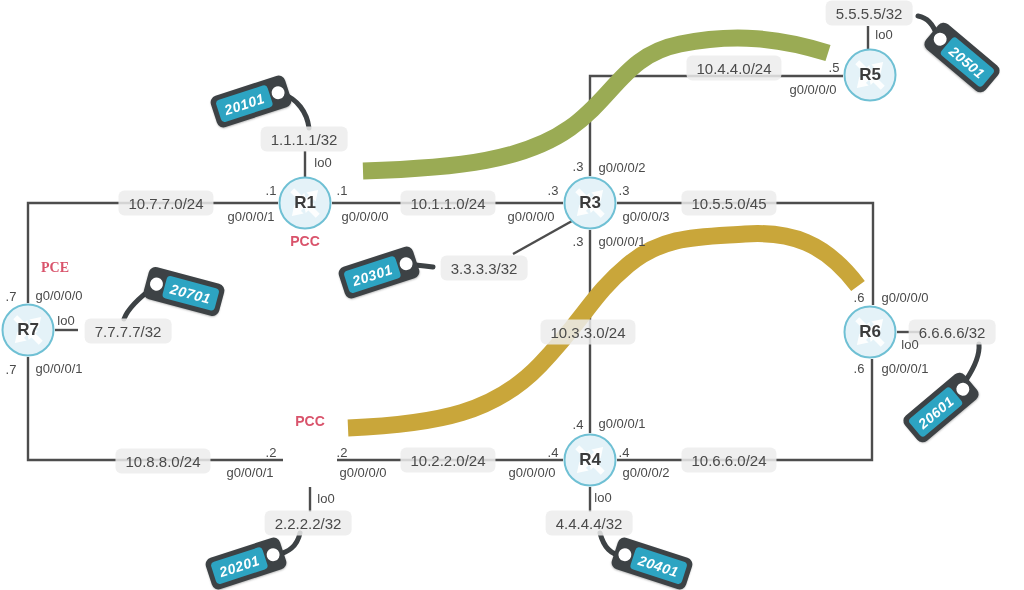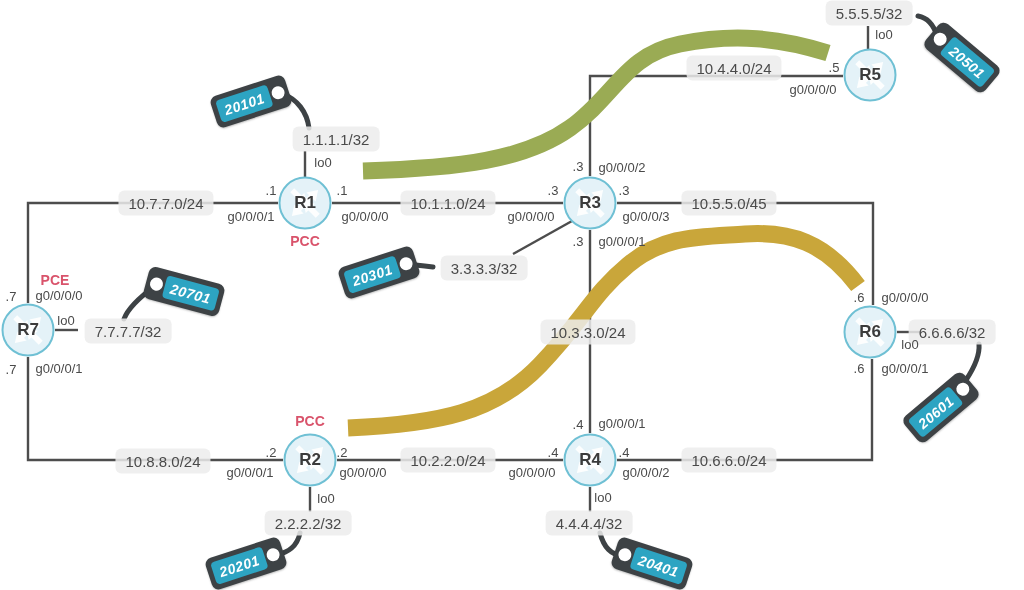--- a/index.html
+++ b/index.html
@@ -86,21 +86,21 @@
     </svg>
   <div id="labels">
       <div class="netlabel" style="left: 166px; top: 203px;">10.7.7.0/24</div>
       <div class="netlabel" style="left: 448px; top: 203px;">10.1.1.0/24</div>
       <div class="netlabel" style="left: 729px; top: 203px;">10.5.5.0/45</div>
       <div class="netlabel" style="left: 734px; top: 68px;">10.4.4.0/24</div>
       <div class="netlabel" style="left: 588px; top: 332px;">10.3.3.0/24</div>
       <div class="netlabel" style="left: 163px; top: 461px;">10.8.8.0/24</div>
       <div class="netlabel" style="left: 448px; top: 460px;">10.2.2.0/24</div>
       <div class="netlabel" style="left: 729px; top: 460px;">10.6.6.0/24</div>
-      <div class="netlabel" style="left: 304px; top: 139px; margin-left: 32px;">1.1.1.1/32</div>
+      <div class="netlabel" style="left: 304px; top: 139px;">1.1.1.1/32</div>
       <div class="netlabel" style="left: 308px; top: 523px;">2.2.2.2/32</div>
       <div class="netlabel" style="left: 484px; top: 268px;">3.3.3.3/32</div>
       <div class="netlabel" style="left: 589px; top: 523px;">4.4.4.4/32</div>
       <div class="netlabel" style="left: 869px; top: 13px;">5.5.5.5/32</div>
       <div class="netlabel" style="left: 952px; top: 332px;">6.6.6.6/32</div>
       <div class="netlabel" style="left: 128px; top: 331px;">7.7.7.7/32</div>
       <div class="iface" style="left: 271px; top: 190px;">.1</div>
       <div class="iface" style="left: 251px; top: 216px;">g0/0/0/1</div>
       <div class="iface" style="left: 342px; top: 190px;">.1</div>
       <div class="iface" style="left: 365px; top: 216px;">g0/0/0/0</div>
@@ -158,44 +158,20 @@
             </g>
             <g transform="rotate(-135) translate(-8,0)">
               <rect x="-10" y="-2.75" width="11" height="5.5"></rect>
               <polygon points="0.5,-6.5 10.5,0 0.5,6.5"></polygon>
             </g>
           </g>
         </svg>
         <span class="rname">R1</span>
       </div>
       <div class="role" style="left: 305px; top: 241px;">PCC</div>
-      <div class="router" style="left: 310px; top: 460px;">
-        <svg viewBox="-27 -27 54 54" width="54" height="54">
-          <circle r="25.5" fill="#e4f2f8" stroke="#6fc0d4" stroke-width="2"></circle>
-          <g fill="#ffffff" opacity="0.95">
-            <g transform="rotate(-45) translate(8,0)">
-              <rect x="-10" y="-2.75" width="11" height="5.5"></rect>
-              <polygon points="0.5,-6.5 10.5,0 0.5,6.5"></polygon>
-            </g>
-            <g transform="rotate(135) translate(8,0)">
-              <rect x="-10" y="-2.75" width="11" height="5.5"></rect>
-              <polygon points="0.5,-6.5 10.5,0 0.5,6.5"></polygon>
-            </g>
-            <g transform="rotate(45) translate(-8,0)">
-              <rect x="-10" y="-2.75" width="11" height="5.5"></rect>
-              <polygon points="0.5,-6.5 10.5,0 0.5,6.5"></polygon>
-            </g>
-            <g transform="rotate(-135) translate(-8,0)">
-              <rect x="-10" y="-2.75" width="11" height="5.5"></rect>
-              <polygon points="0.5,-6.5 10.5,0 0.5,6.5"></polygon>
-            </g>
-          </g>
-        </svg>
-        <span class="rname">R2</span>
-      </div>
       <div class="role" style="left: 310px; top: 421px;">PCC</div>
       <div class="router" style="left: 590px; top: 203px;">
         <svg viewBox="-27 -27 54 54" width="54" height="54">
           <circle r="25.5" fill="#e4f2f8" stroke="#6fc0d4" stroke-width="2"></circle>
           <g fill="#ffffff" opacity="0.95">
             <g transform="rotate(-45) translate(8,0)">
               <rect x="-10" y="-2.75" width="11" height="5.5"></rect>
               <polygon points="0.5,-6.5 10.5,0 0.5,6.5"></polygon>
             </g>
             <g transform="rotate(135) translate(8,0)">
@@ -303,21 +279,21 @@
               <polygon points="0.5,-6.5 10.5,0 0.5,6.5"></polygon>
             </g>
             <g transform="rotate(-135) translate(-8,0)">
               <rect x="-10" y="-2.75" width="11" height="5.5"></rect>
               <polygon points="0.5,-6.5 10.5,0 0.5,6.5"></polygon>
             </g>
           </g>
         </svg>
         <span class="rname">R7</span>
       </div>
-      <div class="role" style="left: 55px; top: 280px;">PCE</div>
+      <div class="role" style="left: 55px; top: 268px; font-family: Liberation Serif, serif;">PCE</div>
     </div>
   <div id="tags">
       <div class="tag hole-right" style="left: 212px; top: 84.5px; transform: rotate(-18deg);">
         <div class="tag-band">20101</div>
         <div class="tag-hole"></div>
       </div>
       <div class="tag hole-right" style="left: 207px; top: 546.5px; transform: rotate(-18deg);">
         <div class="tag-band">20201</div>
         <div class="tag-hole"></div>
       </div>

